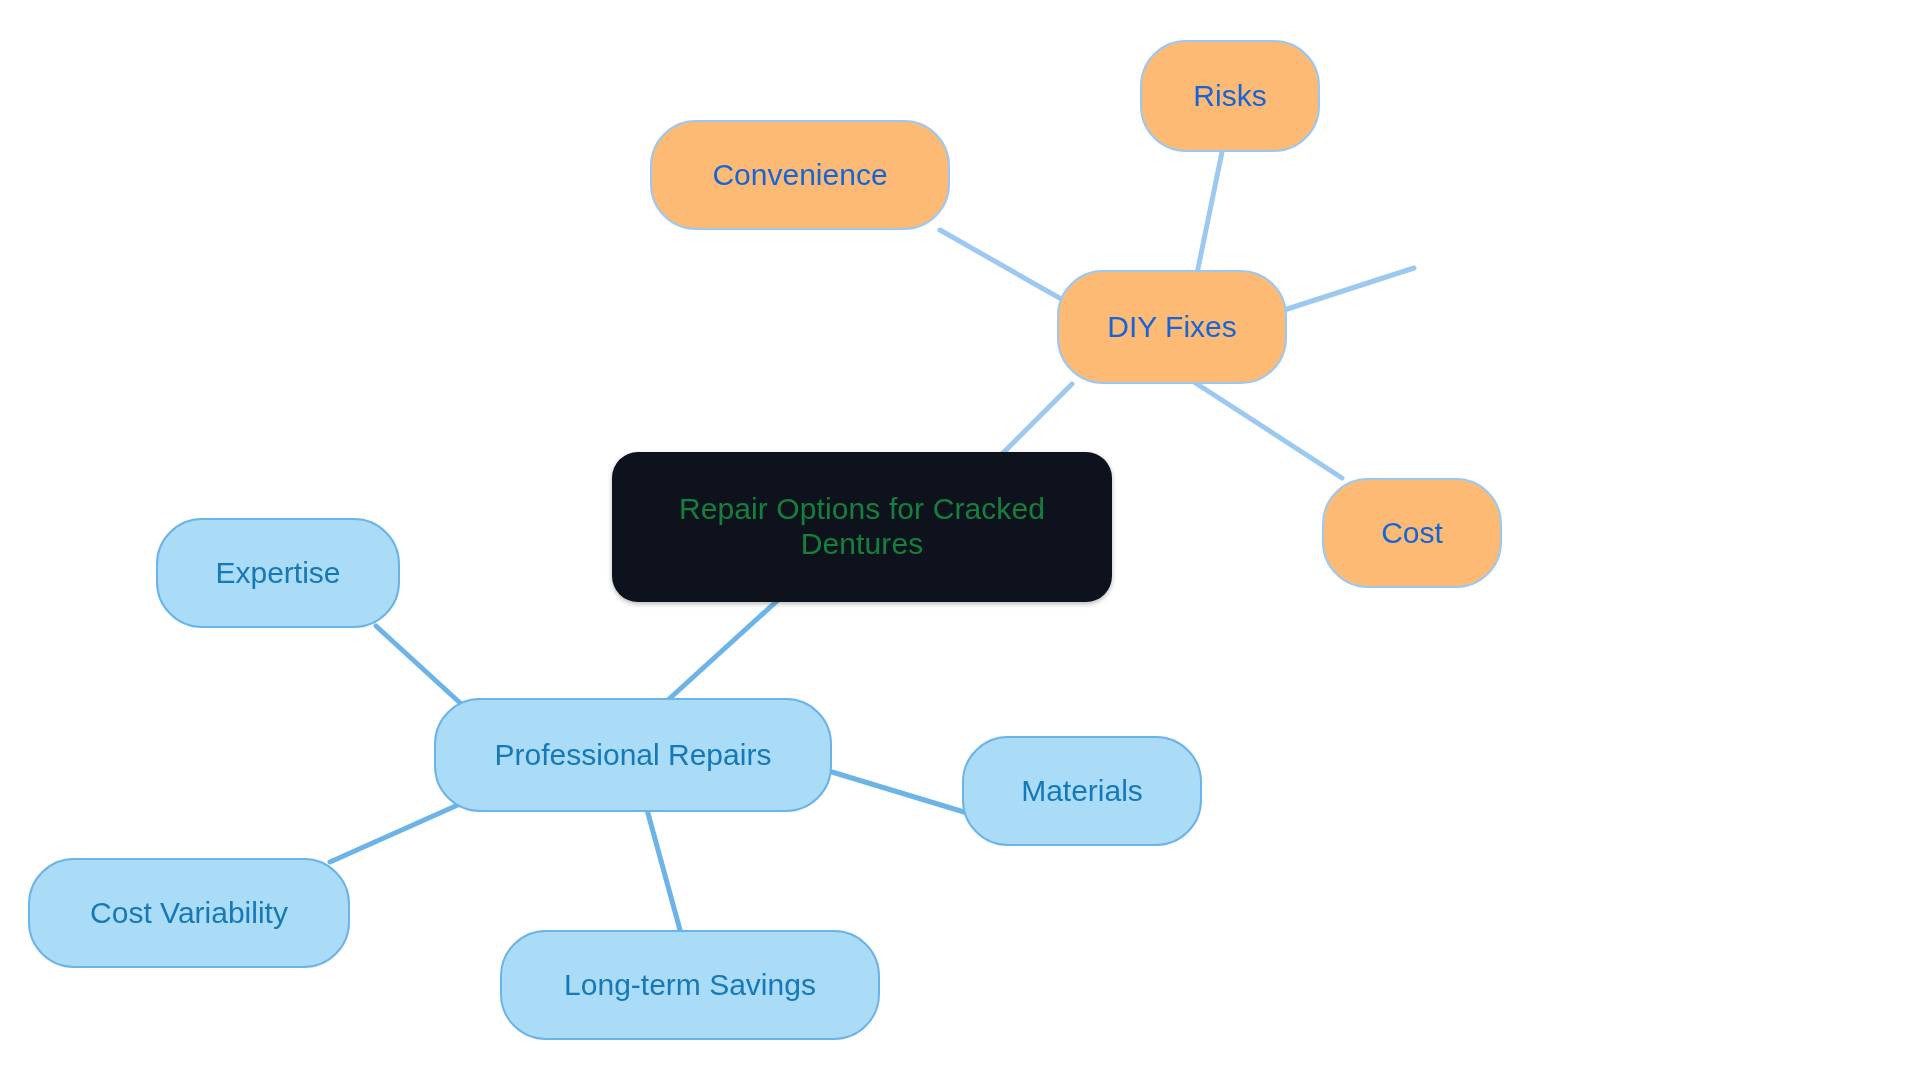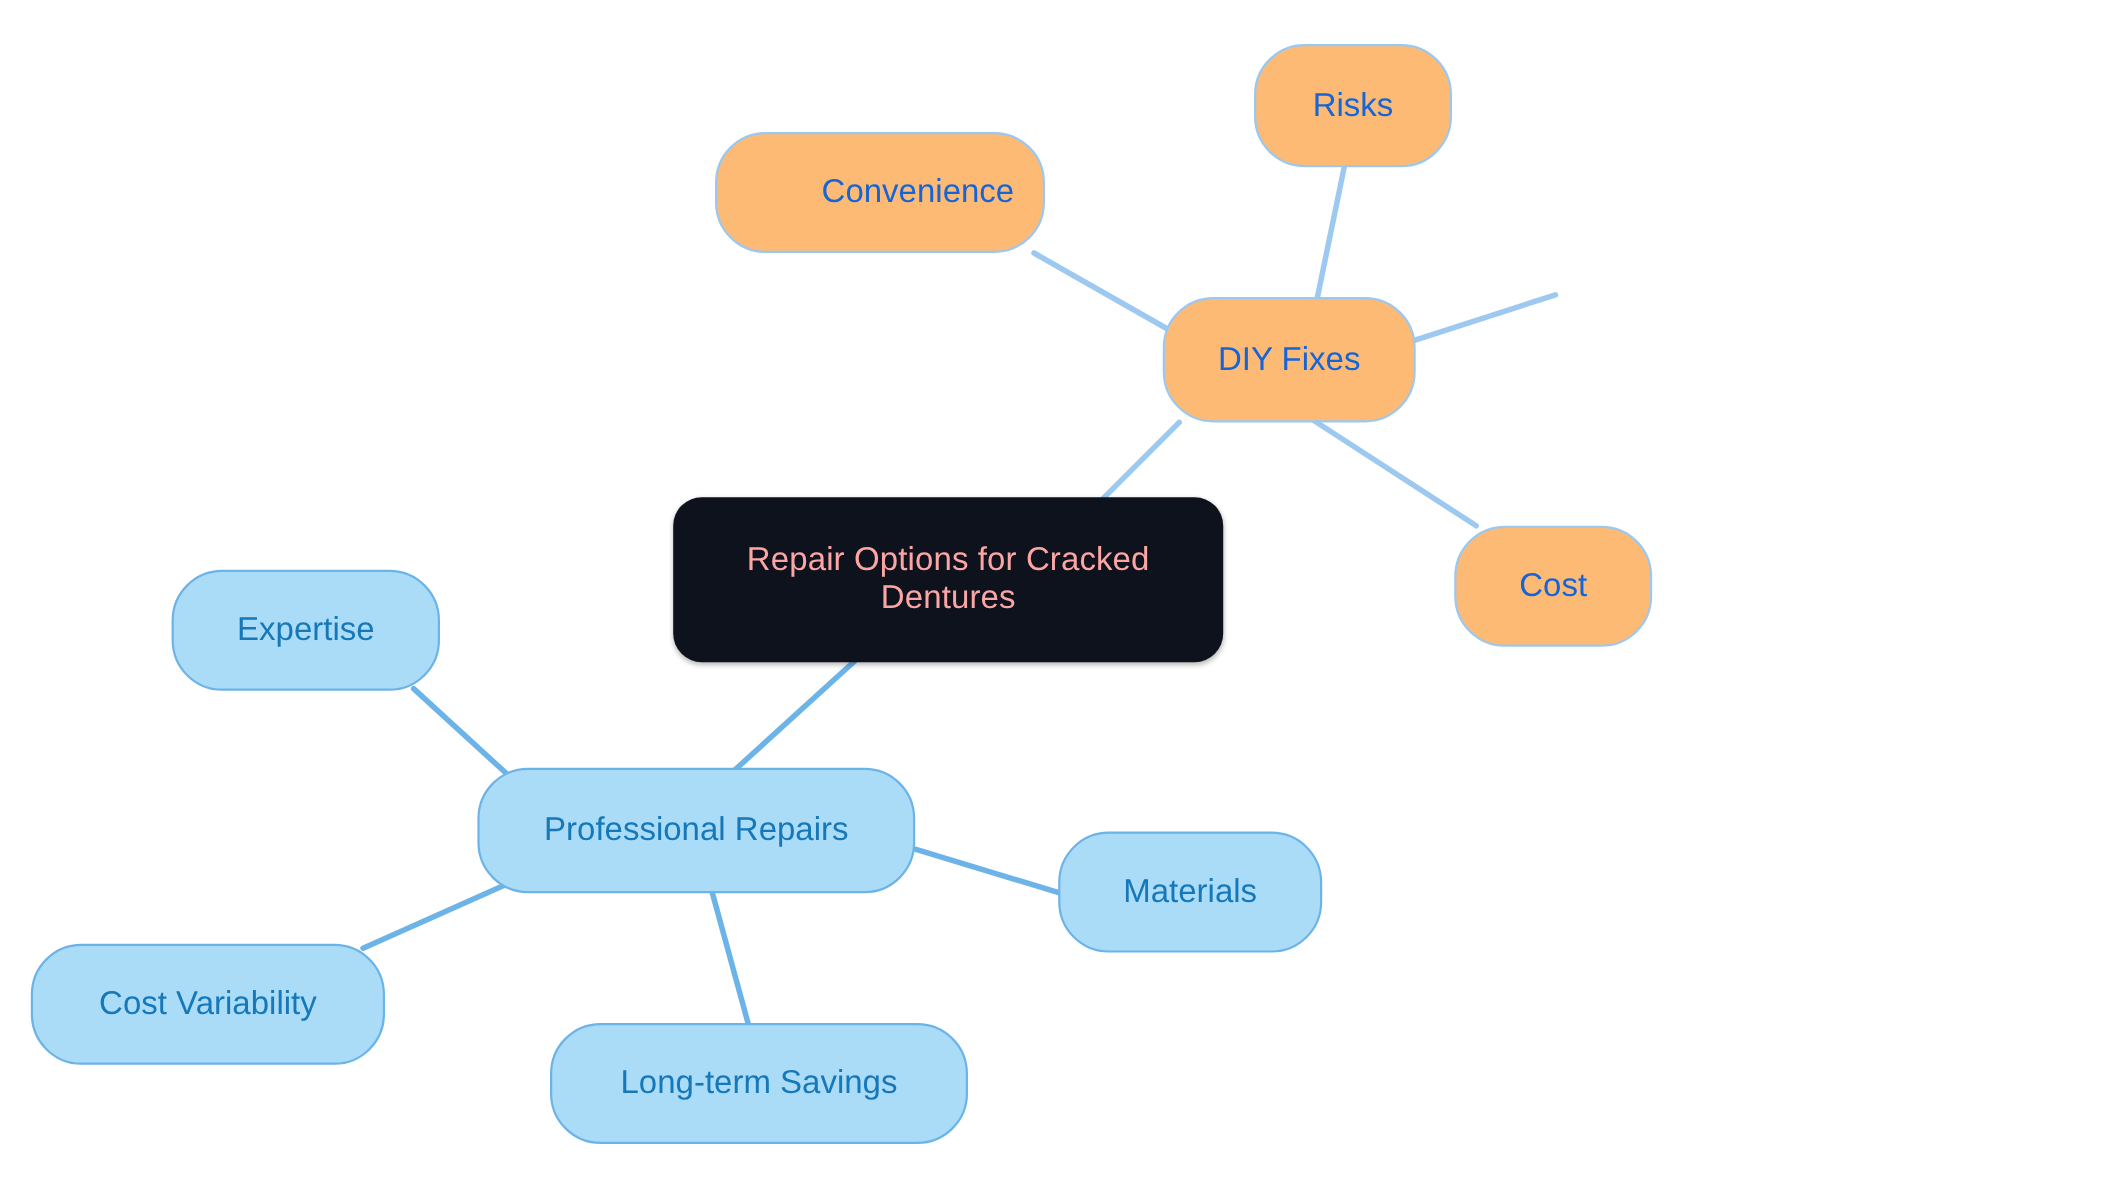--- a/index.html
+++ b/index.html
@@ -32,21 +32,21 @@
     display: flex;
     align-items: center;
     justify-content: center;
     text-align: center;
     line-height: 1.16;
     white-space: pre-line;
     user-select: none;
   }
   .node-root {
     background: #0d121c;
-    color: #fca5a5;
+    color: #15803d;
     border-radius: 26px;
     font-size: 30px;
     letter-spacing: 0.1px;
     box-shadow: 0 2px 5px rgba(0,0,0,0.28);
     padding: 0 26px;
   }
   .node-diy {
     background: #fdba74;
     border: 2px solid #9cc8f0;
     color: #1565d8;
@@ -93,42 +93,42 @@
 
   <div class="node node-root" style="left:612px; top:452px; width:500px; height:150px;">
     <span>Repair Options for Cracked
 Dentures</span>
   </div>
 
   <div class="node node-diy" style="left:1057px; top:270px; width:230px; height:114px;">
     <span>DIY Fixes</span>
   </div>
 
-  <div class="node node-diy" style="left:650px; top:120px; width:300px; height:110px;justify-content:flex-end;">
+  <div class="node node-diy" style="left:650px; top:120px; width:300px; height:110px;">
     <span>Convenience</span>
   </div>
 
   <div class="node node-diy" style="left:1140px; top:40px; width:180px; height:112px;">
     <span>Risks</span>
   </div>
 
 
   <div class="node node-diy" style="left:1322px; top:478px; width:180px; height:110px;">
     <span>Cost</span>
   </div>
 
   <div class="node node-pro" style="left:434px; top:698px; width:398px; height:114px;">
     <span>Professional Repairs</span>
   </div>
 
   <div class="node node-pro" style="left:156px; top:518px; width:244px; height:110px;">
     <span>Expertise</span>
   </div>
 
-  <div class="node node-pro" style="left:962px; top:756px; width:240px; height:110px;">
+  <div class="node node-pro" style="left:962px; top:736px; width:240px; height:110px;">
     <span>Materials</span>
   </div>
 
   <div class="node node-pro" style="left:28px; top:858px; width:322px; height:110px;">
     <span>Cost Variability</span>
   </div>
 
   <div class="node node-pro" style="left:500px; top:930px; width:380px; height:110px;">
     <span>Long-term Savings</span>
   </div>

